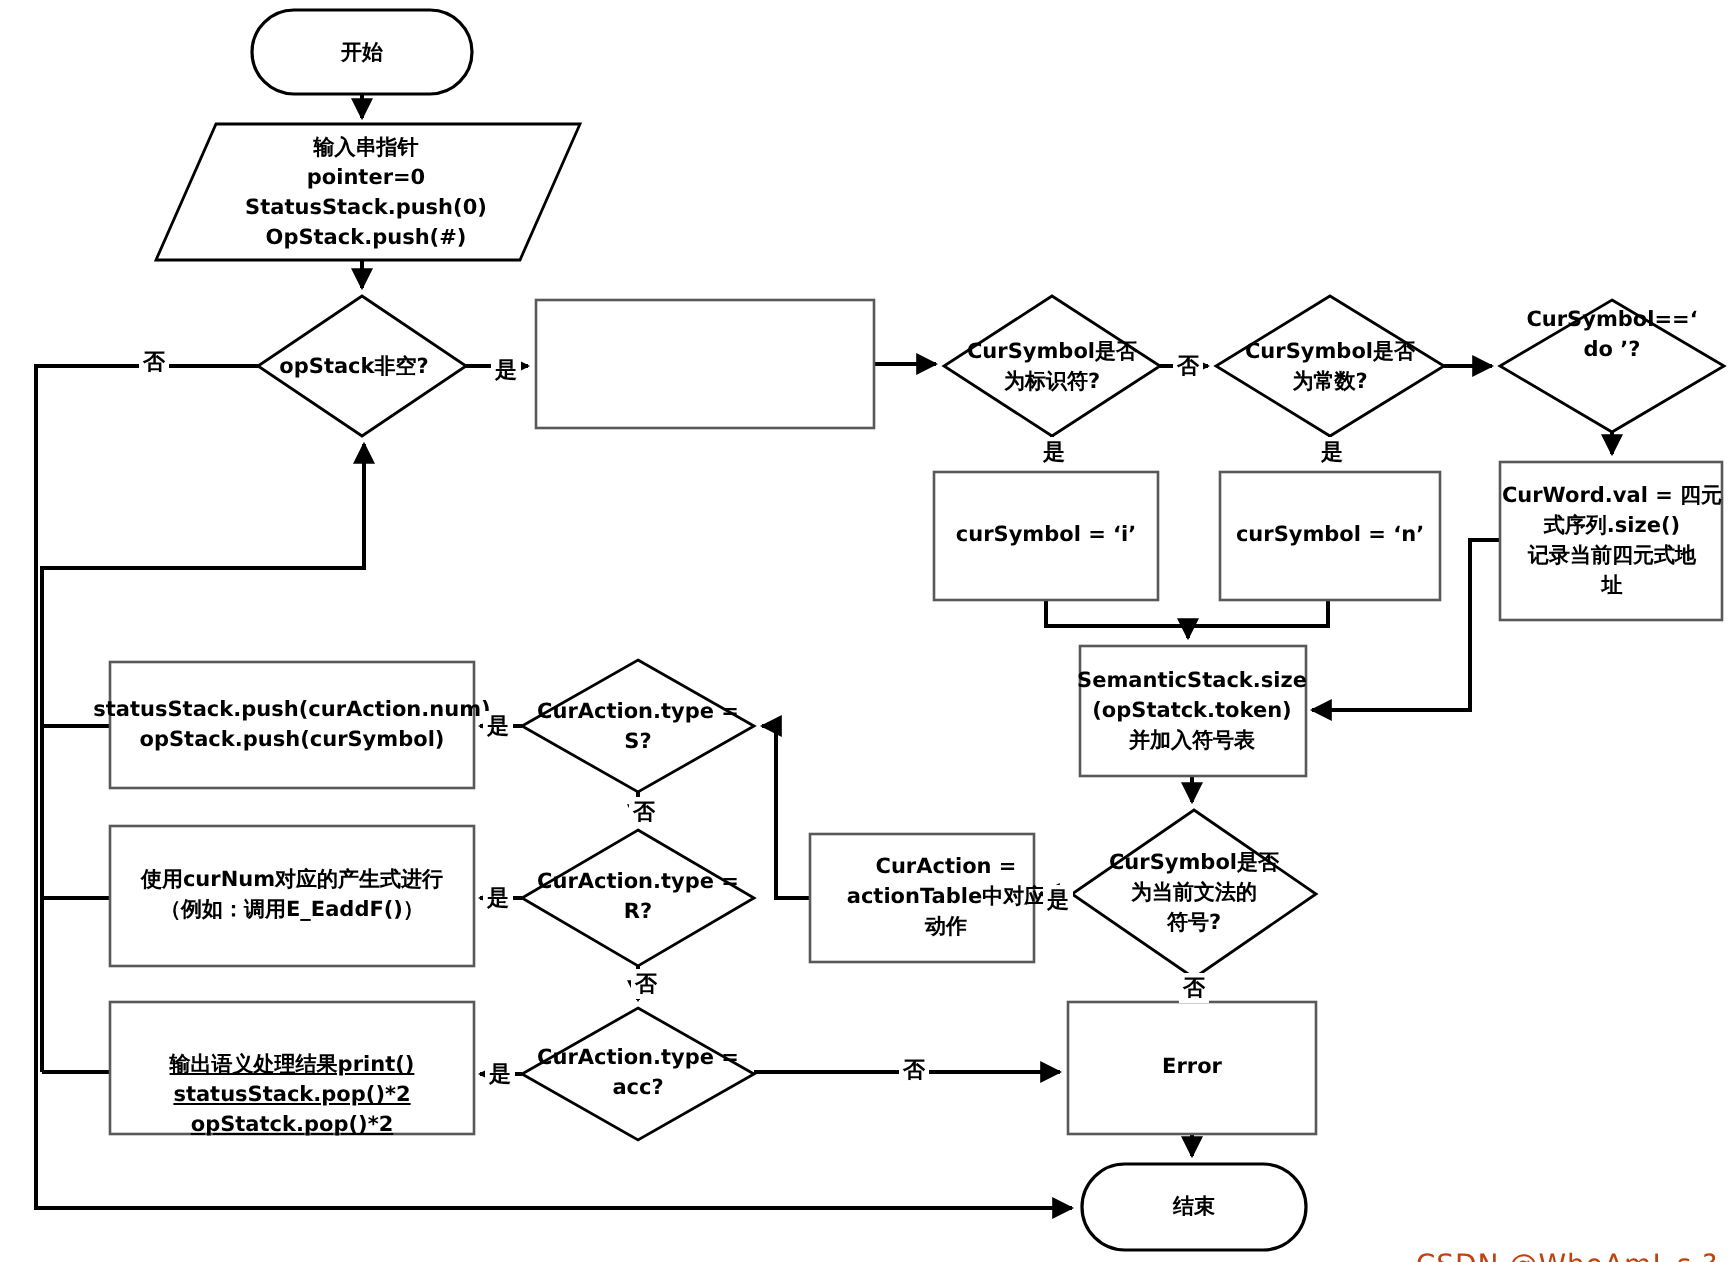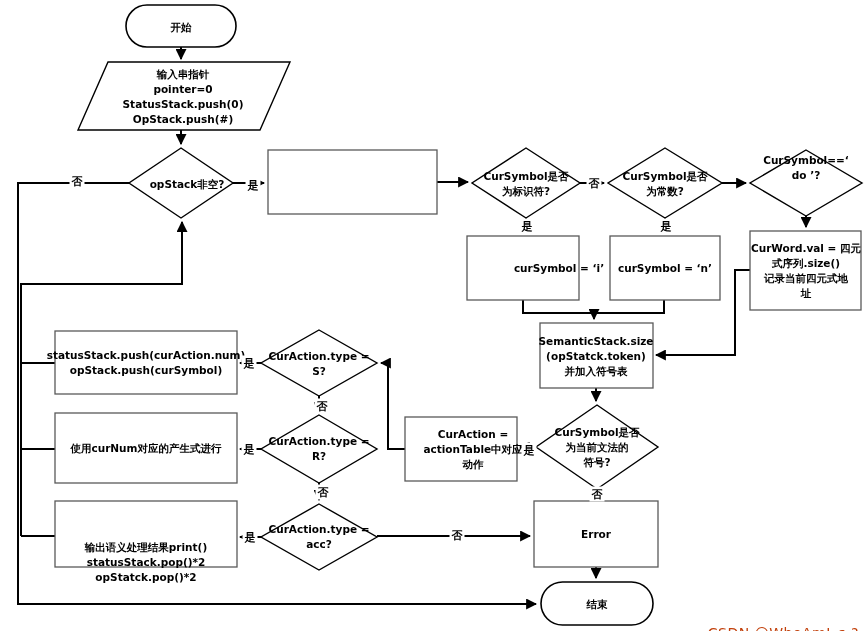--- a/index.html
+++ b/index.html
@@ -86,41 +86,41 @@
     <span>开始</span>
   </div>
 
   <div class="nodetext" style="left:183px;top:97px;">
     <span>输入串指针</span>
     <span>pointer=0</span>
     <span>StatusStack.push(0)</span>
     <span>OpStack.push(#)</span>
   </div>
 
-  <div class="nodetext" style="left:187px;top:184px;">
+  <div class="nodetext" style="left:177px;top:184px;">
     <span>opStack非空?</span>
   </div>
 
 
   <div class="nodetext" style="left:526px;top:184px;">
     <span>CurSymbol是否</span>
     <span>为标识符?</span>
   </div>
 
   <div class="nodetext" style="left:665px;top:184px;">
     <span>CurSymbol是否</span>
     <span>为常数?</span>
   </div>
 
   <div class="nodetext" style="left:806px;top:168px;">
     <span>CurSymbol==‘</span>
     <span>do ’?</span>
   </div>
 
-  <div class="nodetext" style="left:523px;top:268px;margin-left:36px;">
+  <div class="nodetext" style="left:523px;top:268px;">
     <span>curSymbol = ‘i’</span>
   </div>
 
   <div class="nodetext" style="left:665px;top:268px;">
     <span>curSymbol = ‘n’</span>
   </div>
 
   <div class="nodetext" style="left:806px;top:271px;">
     <span>CurWord.val = 四元</span>
     <span>式序列.size()</span>
@@ -161,23 +161,24 @@
     <span>acc?</span>
   </div>
 
   <div class="nodetext" style="left:146px;top:363px;">
     <span>statusStack.push(curAction.num)</span>
     <span>opStack.push(curSymbol)</span>
   </div>
 
   <div class="nodetext" style="left:146px;top:448px;">
     <span>使用curNum对应的产生式进行</span>
-  </div>
-
-  <div class="nodetext" style="left:146px;top:562px;">
+    <span>（例如：调用E_EaddF()）</span>
+  </div>
+
+  <div class="nodetext" style="left:146px;top:548px;text-decoration:underline;">
     <span>输出语义处理结果print()</span>
     <span>statusStack.pop()*2</span>
     <span>opStatck.pop()*2</span>
   </div>
 
   <div class="nodetext" style="left:596px;top:534px;">
     <span>Error</span>
   </div>
 
   <div class="nodetext" style="left:597px;top:604px;">

